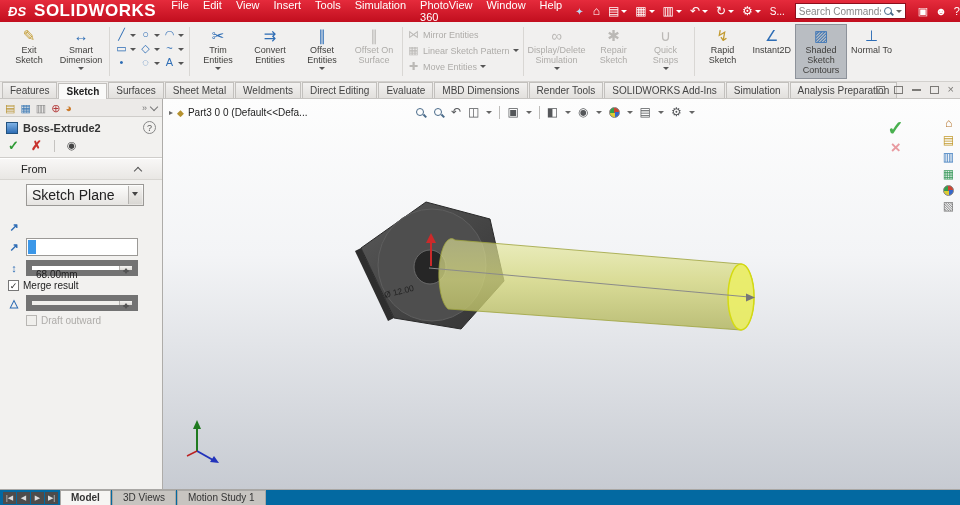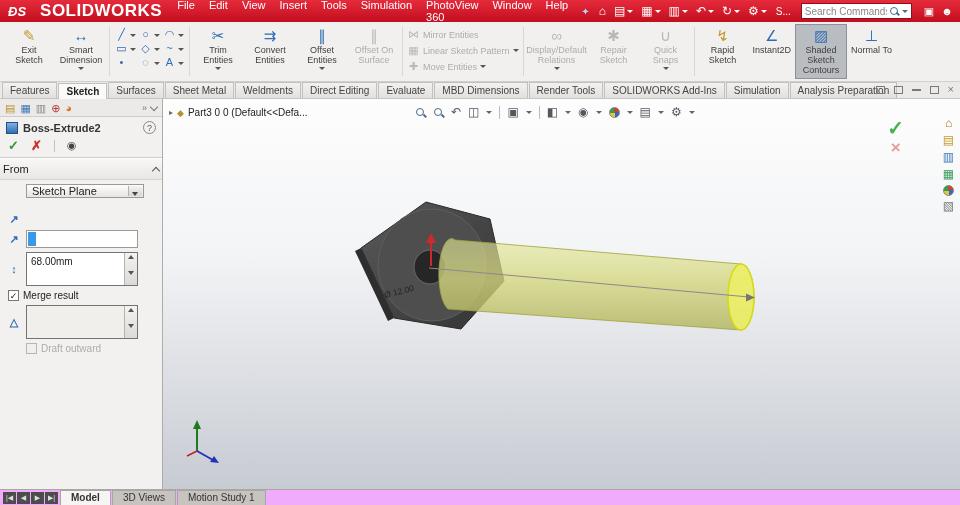--- a/index.html
+++ b/index.html
@@ -2,21 +2,21 @@
 <html><head>
 <meta charset="utf-8">
 <style>
   * { margin:0; padding:0; box-sizing:border-box; }
   body { font-family:"Liberation Sans", sans-serif; }
   .app { position:relative; width:960px; height:505px; background:#f0efee; overflow:hidden; font-size:11px; color:#333; }
 
   
   .titlebar { position:absolute; top:0; left:0; right:0; height:22px; background:linear-gradient(#e52b3c,#c20e1e); display:flex; align-items:center; color:#fff; padding:0 4px; }
   .logo { display:flex; align-items:baseline; padding:0 8px 0 4px; }
-  .logo .ds { font-style:italic; font-weight:bold; font-size:13px; margin-right:14px; }
+  .logo .ds { font-style:italic; font-weight:bold; font-size:13px; margin-right:8px; }
   .logo .sw { font-weight:bold; font-size:17px; letter-spacing:.5px; }
   .menus { display:flex; }
   .menu { padding:3px 7px; font-size:11px; cursor:default; }
   .pin { color:#bcd6f0; font-size:10px; padding:0 6px; }
   .tb-icons { display:flex; align-items:center; margin-left:auto; gap:2px; }
   .tb-ic { display:flex; align-items:center; padding:1px 3px; font-size:12px; color:#fff; }
   .tb-caret { width:0; height:0; border-left:3px solid transparent; border-right:3px solid transparent; border-top:3px solid #fff; margin-left:2px; }
   .s-label { font-size:10px; padding:0 4px; }
   .search { display:flex; align-items:center; background:#fff; border:1px solid #8c0f1d; height:16px; width:120px; margin:0 6px; padding:0 3px; gap:2px; }
   .search input { border:none; outline:none; font-size:10px; width:82px; color:#444; font-family:"Liberation Sans",sans-serif; }
@@ -66,34 +66,34 @@
   .pm-right { margin-left:auto; display:flex; gap:4px; align-items:center; color:#777; font-size:9px; }
   .pm-header { display:flex; align-items:center; gap:5px; padding:4px 6px 2px;justify-content:center; }
   .pm-feat-ic { width:12px; height:12px; background:linear-gradient(#7fb2e5,#2e6db5); border:1px solid #22527f; flex:none; }
   .pm-title { font-size:11px; font-weight:bold; color:#333; flex:1; }
   .pm-help { width:13px; height:13px; border:1px solid #888; border-radius:50%; font-size:9px; text-align:center; line-height:12px; color:#555; }
   .pm-actions { display:flex; align-items:center; gap:12px; padding:2px 8px 4px; border-bottom:1px solid #cfcdca; }
   .act-check { color:#2f9a35; font-weight:bold; font-size:13px; }
   .act-x { color:#c8332e; font-weight:bold; font-size:13px; }
   .act-sep { width:1px; height:12px; background:#c5c3c0; }
   .act-eye { color:#444; font-size:11px; }
-  .sec-h { display:flex; align-items:center; padding:4px 3px; background:linear-gradient(#f8f7f6,#e9e7e4); border-top:1px solid #fff; border-bottom:1px solid #d8d6d2; font-size:11px; color:#222; }
+  .sec-h { display:flex; align-items:center; padding:4px 21px; background:linear-gradient(#f8f7f6,#e9e7e4); border-top:1px solid #fff; border-bottom:1px solid #d8d6d2; font-size:11px; color:#222; }
   .sec-h .lbl { flex:1; }
   .chev { width:6px; height:6px; border-right:1.5px solid #555; border-bottom:1.5px solid #555; transform:rotate(-135deg); margin-top:3px; }
   .chev.down { transform:rotate(45deg); margin-top:-2px; }
   .sec-body { padding:4px 6px 7px; }
   .row { display:flex; align-items:center; gap:4px; margin-bottom:4px; }
   .row-ic { width:16px; text-align:center; color:#2e6db5; font-weight:bold; font-size:11px; flex:none; }
-  .combo { position:relative; display:flex; align-items:center; height:14px; border:1px solid #9b9996; background:linear-gradient(#fdfdfc,#e6e4e1); font-size:11px; color:#222; padding-left:5px; flex:1; }
+  .combo { position:relative; display:flex; align-items:center; height:22px; border:1px solid #9b9996; background:linear-gradient(#fdfdfc,#e6e4e1); font-size:14px; color:#222; padding-left:5px; flex:1; }
   .combo .cbtn { position:absolute; right:1px; top:1px; bottom:1px; width:14px; background:linear-gradient(#f4f3f1,#d9d7d3); border-left:1px solid #b5b3b0; }
   .combo .ctri { position:absolute; right:5px; top:7px; width:0; height:0; border-left:3px solid transparent; border-right:3px solid transparent; border-top:4px solid #444; }
   .indent { margin-left:20px; }
   .refbox { position:relative; flex:1; height:18px; background:#fff; border:1px solid #9b9996; }
   .refbox .sel { position:absolute; left:1px; top:1px; bottom:1px; width:8px; background:#3b97e8; }
-  .spinner { display:flex; align-items:stretch; flex:1; height:34px; border:1px solid #737373; background:#fff; }
+  .spinner { display:flex; align-items:stretch; flex:1; height:16px; border:6px solid #737373; background:#fff; }
   .spinner .val { flex:1; font-size:10px; color:#222; padding:3px 0 0 4px; }
   .spinner.disabled { background:#f0efec; }
   .spin-btns { width:13px; border-left:1px solid #b5b3b0; display:flex; flex-direction:column; background:linear-gradient(#f4f3f1,#dcdad6); }
   .spin-up, .spin-dn { flex:1; position:relative; }
   .spin-up::after { content:""; position:absolute; left:3px; top:2px; border-left:3px solid transparent; border-right:3px solid transparent; border-bottom:4px solid #555; }
   .spin-dn::after { content:""; position:absolute; left:3px; top:2px; border-left:3px solid transparent; border-right:3px solid transparent; border-top:4px solid #555; }
   .cb { width:11px; height:11px; border:1px solid #777; background:#fff; font-size:9px; line-height:10px; text-align:center; color:#222; flex:none; }
   .cb.checked::after { content:"✓"; }
   .cb.disabled { border-color:#b8b6b3; background:#f0efec; }
   .cb-label { font-size:10px; color:#222; }
@@ -114,21 +114,21 @@
   .cf-x { color:#e89aa0; font-size:17px; font-weight:bold; line-height:15px; }
   .taskpane { position:absolute; right:3px; top:18px; width:17px; display:flex; flex-direction:column; gap:4px; align-items:center; }
   .tp-ic { font-size:12px; line-height:13px; }
   .tp-home { color:#b4722a; }
   .tp-lib { color:#c29a2e; }
   .tp-exp { color:#3a7abd; }
   .tp-pal { color:#3a9a5c; }
   .tp-props { color:#7a7a7a; }
 
   
-  .statusbar { position:absolute; bottom:0; left:0; right:0; height:16px; background:#f0abfc; border-top:1px solid #a9a7a4; display:flex; align-items:flex-end; }
+  .statusbar { position:absolute; bottom:0; left:0; right:0; height:16px; background:#0369a1; border-top:1px solid #a9a7a4; display:flex; align-items:flex-end; }
   .nav { display:flex; align-items:center; gap:1px; padding:0 2px 1px 3px; }
   .nav span { background:#4c4c4c; color:#ddd; font-size:7px; line-height:11px; height:12px; min-width:13px; text-align:center; padding:0 1px; }
   .stab { font-size:10px; padding:1px 10px 2px; background:#c7c4c0; border:1px solid #a9a7a4; border-bottom:none; margin-right:1px; color:#333; }
   .stab.active { background:#f6f5f3; font-weight:bold; }
 </style>
 </head>
 <body>
 
 <div class="app">
 
@@ -271,21 +271,21 @@
         </span>
       <span class="stackrow">
           <span class="sic">✚</span>
           <span>Move Entities</span>
           <span class="rcaret" style="margin-top:0;"></span>
         </span>
     </div>
     <div class="vsep"></div>
     <div class="rbtn disabled" style="max-width:62px;">
       <span class="ric">∞</span>
-      <span class="rlabel">Display/Default Relations</span>
+      <span class="rlabel">Display/Delete Simulation</span>
       <span class="rcaret"></span>
     </div>
     <div class="rbtn disabled">
       <span class="ric">✱</span>
       <span class="rlabel">Repair Sketch</span>
     </div>
     <div class="rbtn disabled">
       <span class="ric">∪</span>
       <span class="rlabel">Quick Snaps</span>
       <span class="rcaret"></span>

